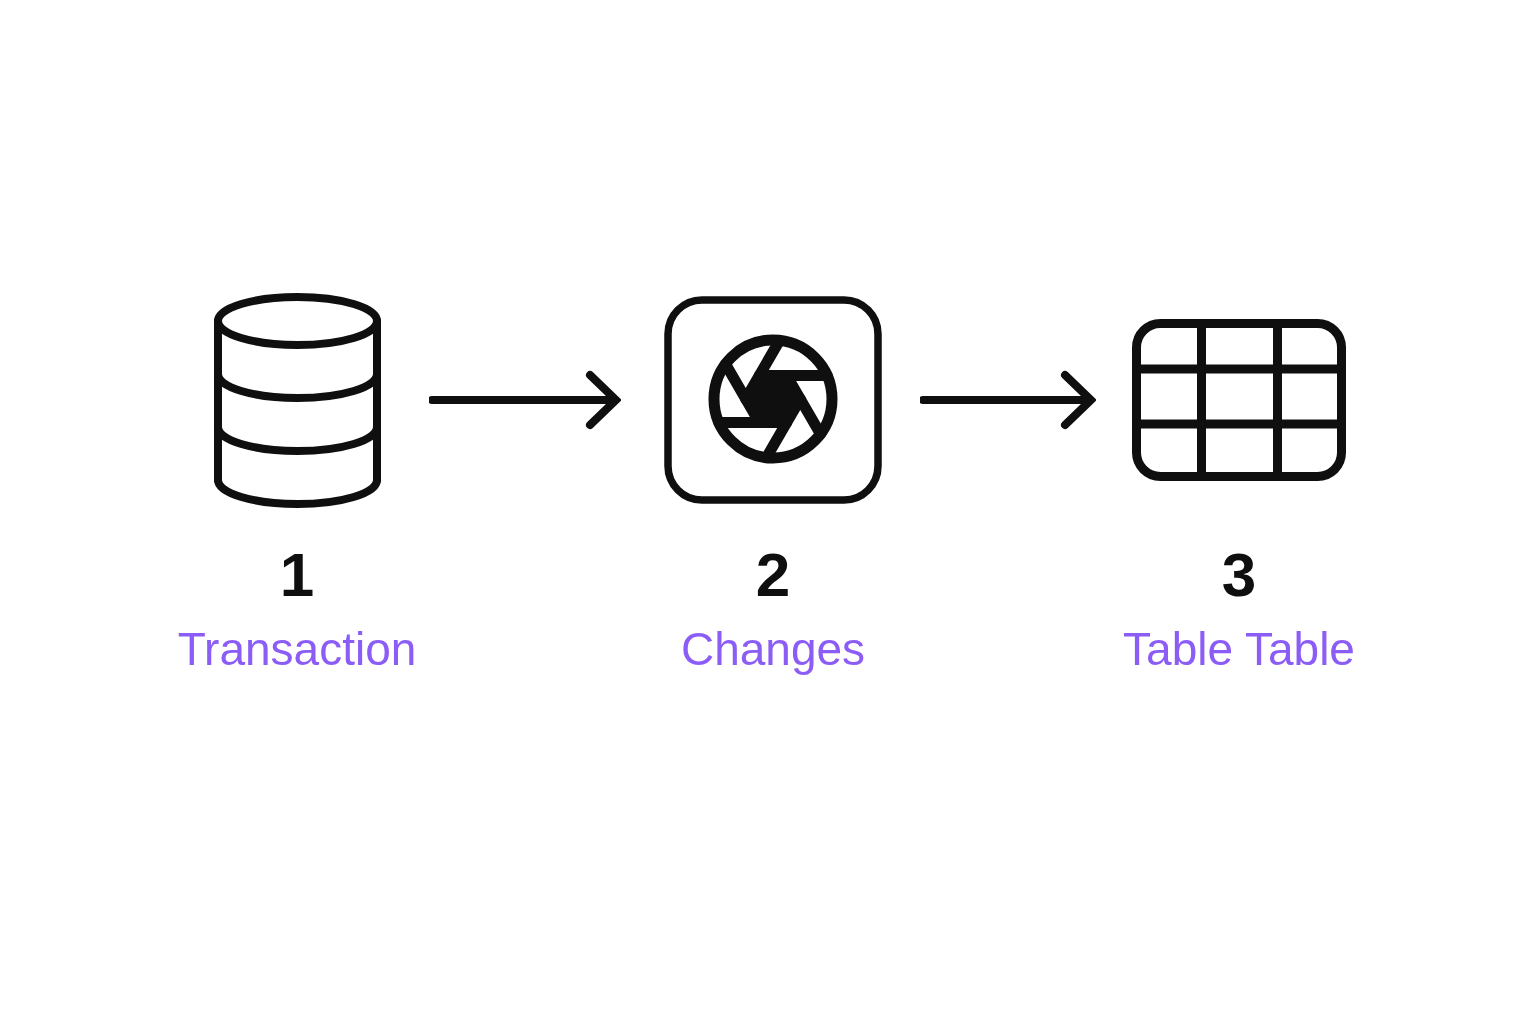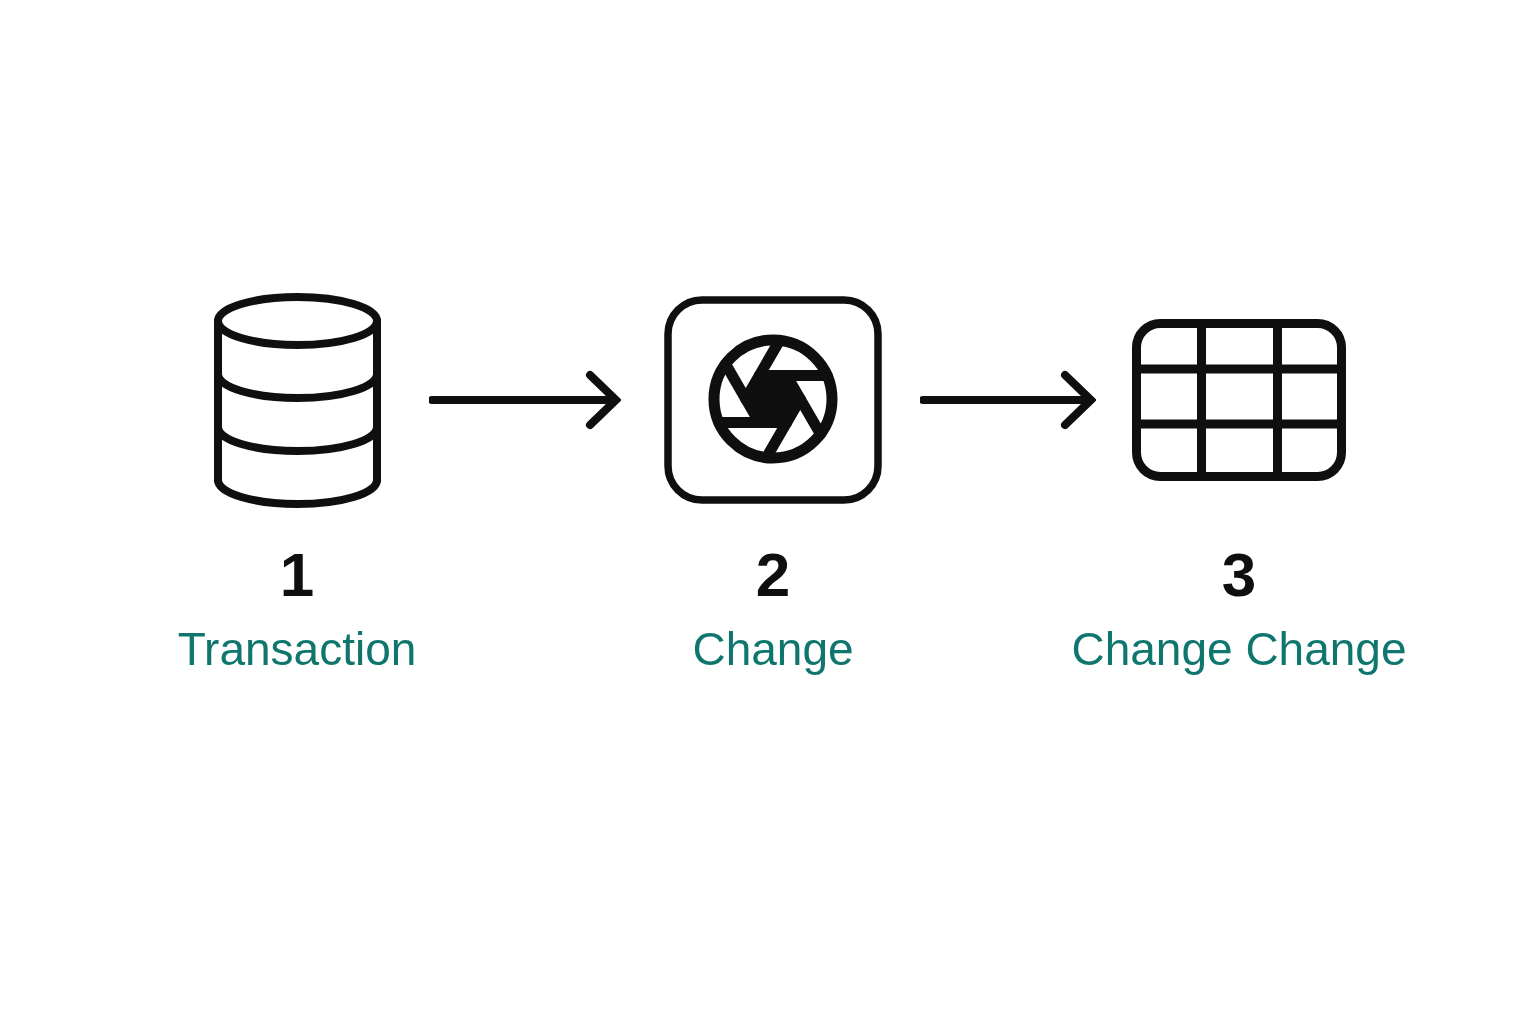--- a/index.html
+++ b/index.html
@@ -40,21 +40,21 @@
     font-size: 62px;
     line-height: 58px;
     font-weight: 700;
     color: #0f0f0f;
   }
   .step-label {
     margin-top: 14px;
     font-size: 46px;
     line-height: 63px;
     font-weight: 400;
-    color: #0f766e;
+    color: #8b5cf6;
   }
   .arrow {
     position: absolute;
     top: 368px;
   }
   .arrow-1 { left: 429px; }
   .arrow-2 { left: 920px; }
   svg { display: block; }
 </style>
 </head>
@@ -99,21 +99,21 @@
             <line x1="-27.3" y1="0" x2="6.6" y2="-58.6"></line>
             <line x1="-13.6" y1="23.6" x2="-47.5" y2="-35.0"></line>
             <line x1="13.6" y1="23.6" x2="-54.1" y2="23.6"></line>
             <line x1="27.3" y1="0" x2="-6.6" y2="58.6"></line>
           </g>
         </g>
       </svg>
     </div>
     <div class="step-number">2</div>
     <div class="step-label">
-      <div>Change</div>
+      <div>Changes</div>
     </div>
   </div>
 
   <div class="arrow arrow-2">
     <svg width="176" height="64" viewBox="0 0 176 64" fill="none">
       <path d="M3 32 H168" stroke="#0f0f0f" stroke-width="8" stroke-linecap="round"></path>
       <path d="M145 7 L171 32 L145 57" stroke="#0f0f0f" stroke-width="8" stroke-linecap="round" stroke-linejoin="miter"></path>
     </svg>
   </div>
 
@@ -122,17 +122,17 @@
       <svg width="214" height="162" viewBox="0 0 214 162" fill="none">
         <rect x="4.5" y="4.5" width="205" height="153" rx="24" stroke="#0f0f0f" stroke-width="9"></rect>
         <line x1="69.5" y1="4.5" x2="69.5" y2="157.5" stroke="#0f0f0f" stroke-width="9"></line>
         <line x1="145.5" y1="4.5" x2="145.5" y2="157.5" stroke="#0f0f0f" stroke-width="9"></line>
         <line x1="4.5" y1="50" x2="209.5" y2="50" stroke="#0f0f0f" stroke-width="9"></line>
         <line x1="4.5" y1="105" x2="209.5" y2="105" stroke="#0f0f0f" stroke-width="9"></line>
       </svg>
     </div>
     <div class="step-number">3</div>
     <div class="step-label">
-      <div>Change Change</div>
+      <div>Table Table</div>
     </div>
   </div>
 
 </div>
 
 </body></html>

